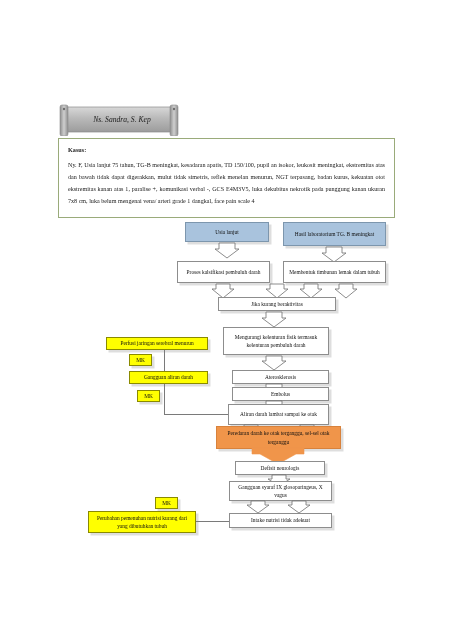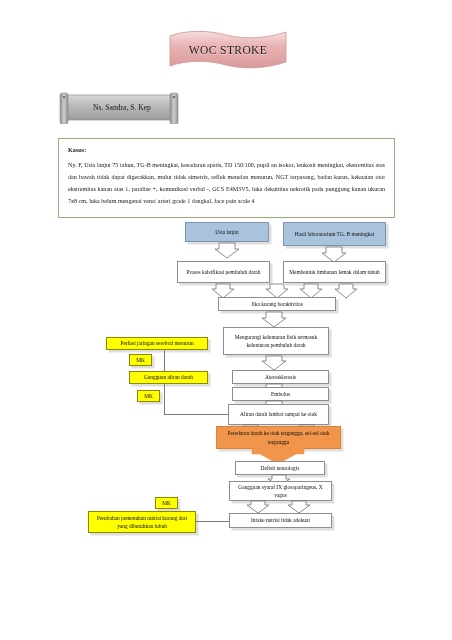--- a/index.html
+++ b/index.html
@@ -21,21 +21,21 @@
   .ribbon-label{
     position:absolute;left:0;top:0;width:120px;height:44px;
     display:flex;align-items:center;justify-content:center;
     font-size:11.5px;letter-spacing:.4px;color:#1b1b1b;
     font-family:"Liberation Serif", serif;
     text-shadow:0 1px 0 rgba(255,255,255,.55);
   }
 
   
   .nameplate{
-    position:absolute;left:58px;top:91px;width:122px;height:33px;
+    position:absolute;left:58px;top:103px;width:122px;height:33px;font-style:italic;
   }
   .nameplate svg{display:block;}
   .nameplate-label{
     position:absolute;left:8px;top:0;width:112px;height:33px;
     display:flex;align-items:center;justify-content:center;
     font-size:7.6px;color:#1a1a1a;
   }
 
   
   .casebox{
@@ -72,33 +72,20 @@
   
   .line{position:absolute;background:#7a7a7a;}
   .line.h{height:0.9px;}
   .line.v{width:0.9px;}
 </style>
 </head>
 <body>
 
 <div class="page">
 
-  <div class="ribbon">
-    <svg width="120" height="44" viewBox="0 0 120 44" aria-hidden="true">
-      <defs>
-        <linearGradient id="ribGrad" x1="0" y1="0" x2="0" y2="1">
-          <stop offset="0%" stop-color="#f6dede"></stop>
-          <stop offset="40%" stop-color="#e9b3b3"></stop>
-          <stop offset="100%" stop-color="#d99a9a"></stop>
-        </linearGradient>
-      </defs>
-      <path d="M2,8 C18,2 40,2 58,7 C78,12 100,10 118,4 L118,34 C100,40 78,42 58,37 C40,32 18,32 2,38 Z" fill="url(#ribGrad)" stroke="#cf9393" stroke-width="0.8"></path>
-    </svg>
-    <div class="ribbon-label">WOC STROKE</div>
-  </div>
 
   <div class="nameplate">
     <svg width="122" height="33" viewBox="0 0 122 33" aria-hidden="true">
       <defs>
         <linearGradient id="npGrad" x1="0" y1="0" x2="0" y2="1">
           <stop offset="0%" stop-color="#d8d8d8"></stop>
           <stop offset="45%" stop-color="#b9b9b9"></stop>
           <stop offset="100%" stop-color="#9c9c9c"></stop>
         </linearGradient>
         <linearGradient id="npRoll" x1="0" y1="0" x2="1" y2="0">

